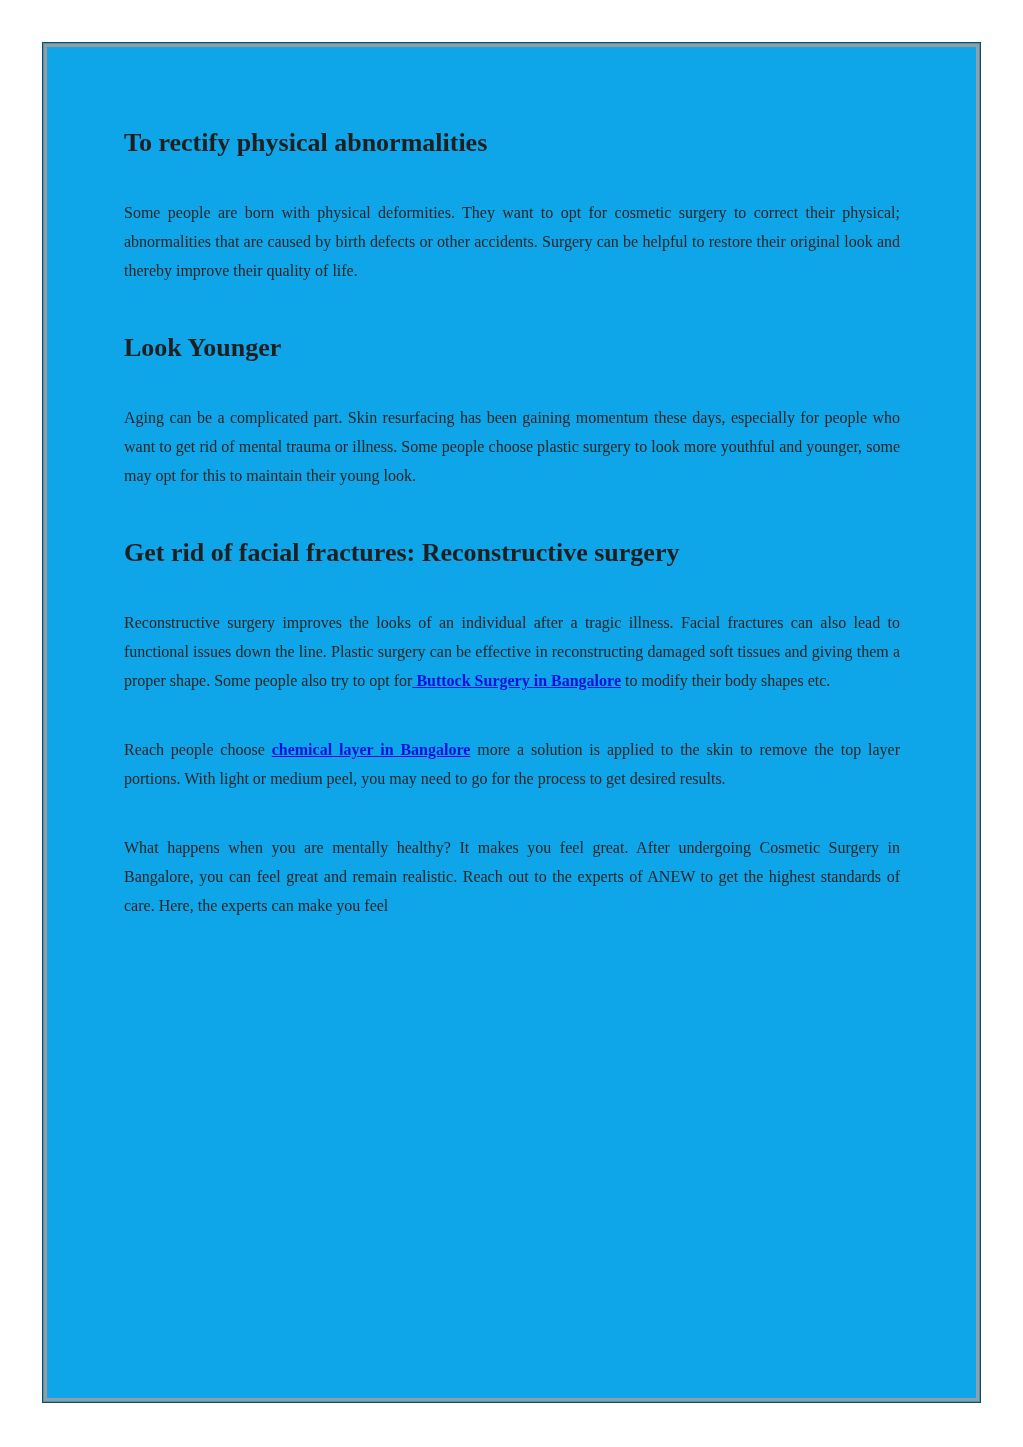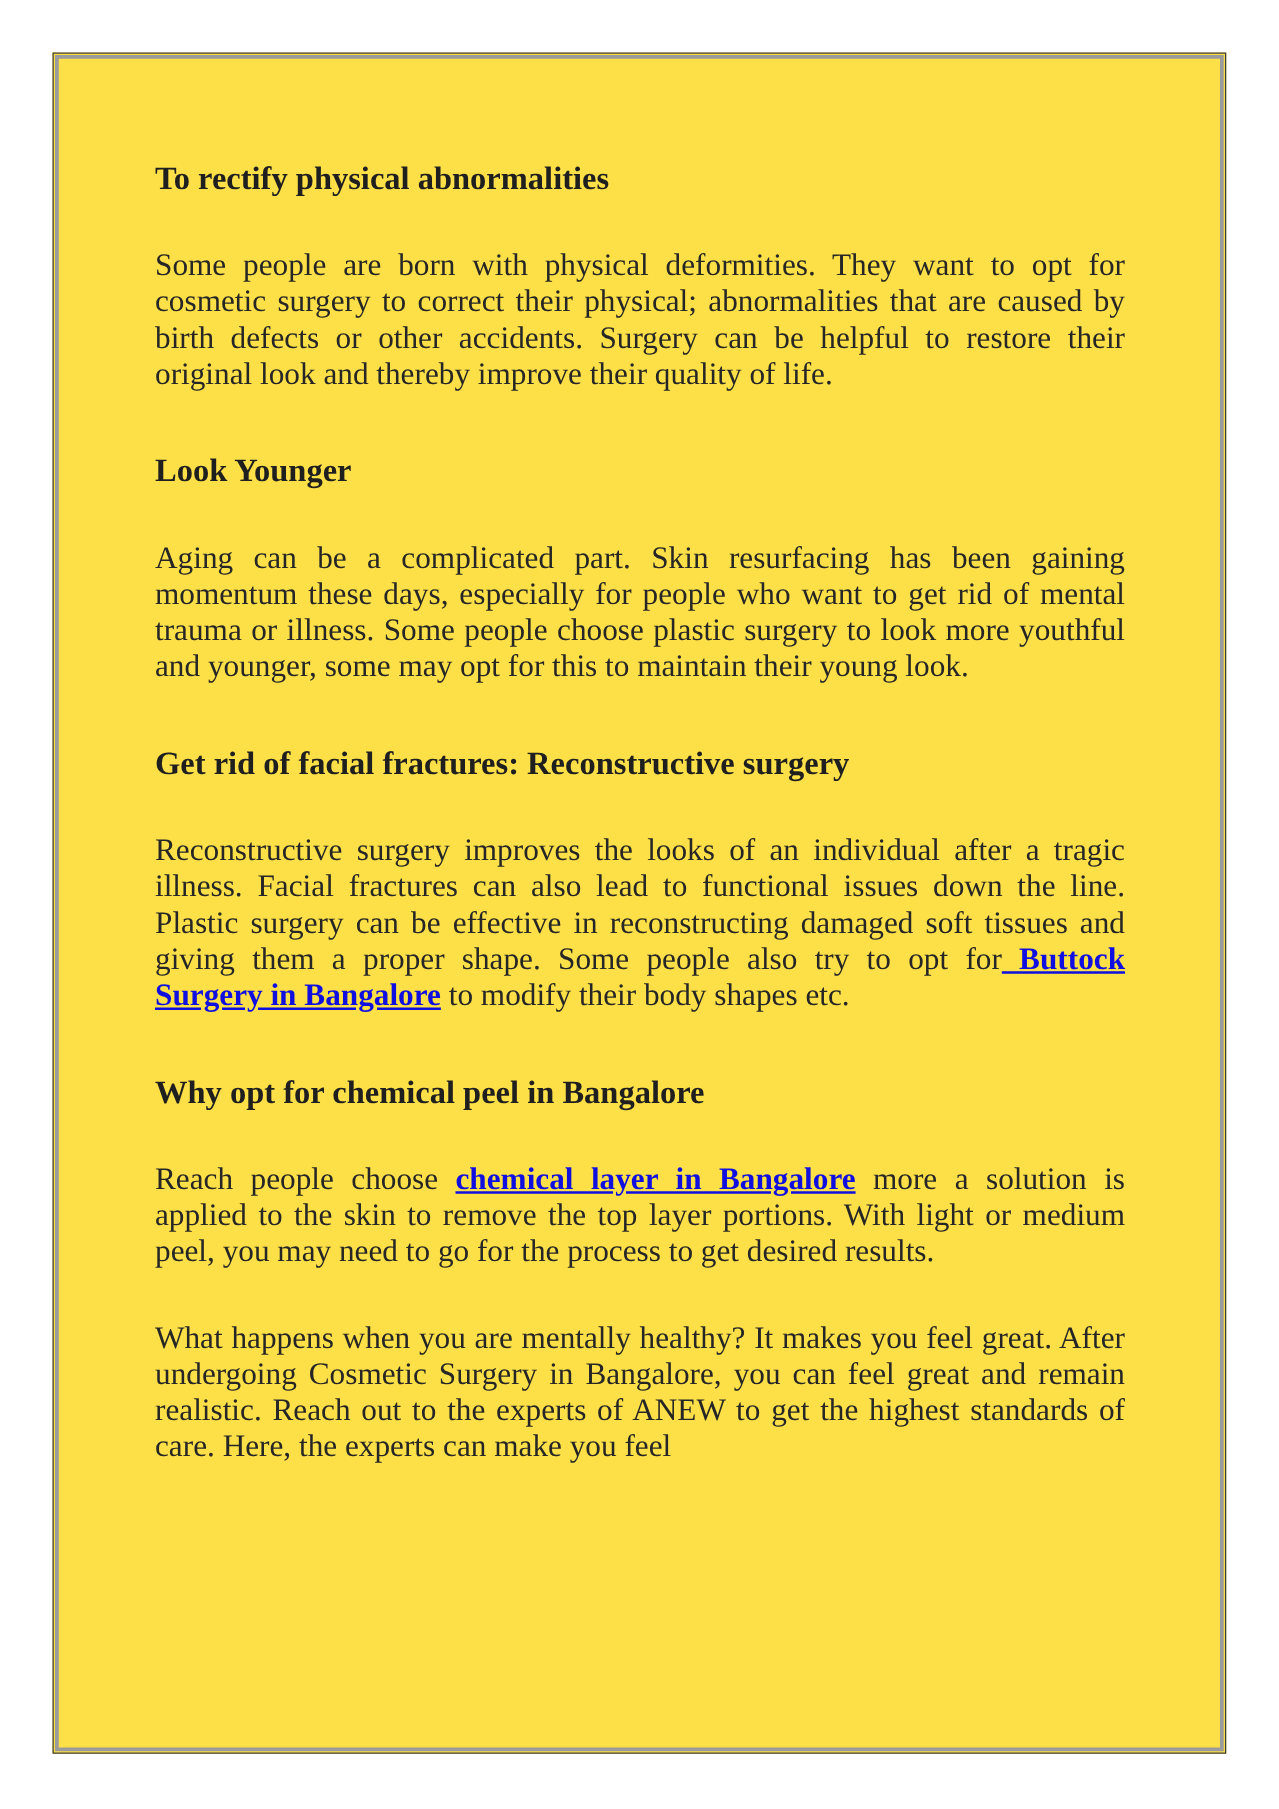--- a/index.html
+++ b/index.html
@@ -15,21 +15,21 @@
   }
   .frame {
     position: absolute;
     left: 42px;
     top: 42px;
     width: 939px;
     height: 1361px;
     box-sizing: border-box;
     border: 1px solid #3e3e3e;
     padding: 1px;
-    background: #fde047;
+    background: #0ea5e9;
   }
   .frame-inner {
     box-sizing: border-box;
     width: 100%;
     height: 100%;
     border: 3px solid #9b9b9b;
     padding: 81px 76px 40px 77px;
     overflow: hidden;
   }
   .doc-heading {
@@ -38,21 +38,21 @@
     line-height: 30px;
     font-weight: bold;
     color: #1f1f1f;
     text-align: left;
   }
   .doc-heading:first-child {
     margin-top: 0;
   }
   .doc-para {
     margin: 40px 0 0 0;
-    font-size: 25px;
+    font-size: 16px;
     line-height: 29px;
     color: #262626;
     text-align: justify;
   }
   .doc-link {
     color: #0f0fe0;
     font-weight: bold;
     text-decoration: underline;
     cursor: pointer;
   }
@@ -68,20 +68,19 @@
     <p class="doc-para"><span>Some people are born with physical deformities. They want to opt for cosmetic surgery to correct their physical; abnormalities that are caused by birth defects or other accidents. Surgery can be helpful to restore their original look and thereby improve their quality of life.</span></p>
 
     <h1 class="doc-heading">Look Younger</h1>
 
     <p class="doc-para"><span>Aging can be a complicated part. Skin resurfacing has been gaining momentum these days, especially for people who want to get rid of mental trauma or illness. Some people choose plastic surgery to look more youthful and younger, some may opt for this to maintain their young look.</span></p>
 
     <h1 class="doc-heading">Get rid of facial fractures: Reconstructive surgery</h1>
 
     <p class="doc-para"><span>Reconstructive surgery improves the looks of an individual after a tragic illness. Facial fractures can also lead to functional issues down the line. Plastic surgery can be effective in reconstructing damaged soft tissues and giving them a proper shape. Some people also try to opt for</span><a class="doc-link" href="#"> Buttock Surgery in Bangalore</a><span> to modify their body shapes etc.</span></p>
 
-    <h1 class="doc-heading">Why opt for chemical peel in Bangalore</h1>
 
     <p class="doc-para"><span>Reach people choose </span><a class="doc-link" href="#">chemical layer in Bangalore</a><span> more a solution is applied to the skin to remove the top layer portions. With light or medium peel, you may need to go for the process to get desired results.</span></p>
 
     <p class="doc-para"><span>What happens when you are mentally healthy? It makes you feel great. After undergoing Cosmetic Surgery in Bangalore, you can feel great and remain realistic. Reach out to the experts of ANEW to get the highest standards of care. Here, the experts can make you feel</span></p>
 
   </div>
 </div>
 
 </body></html>

